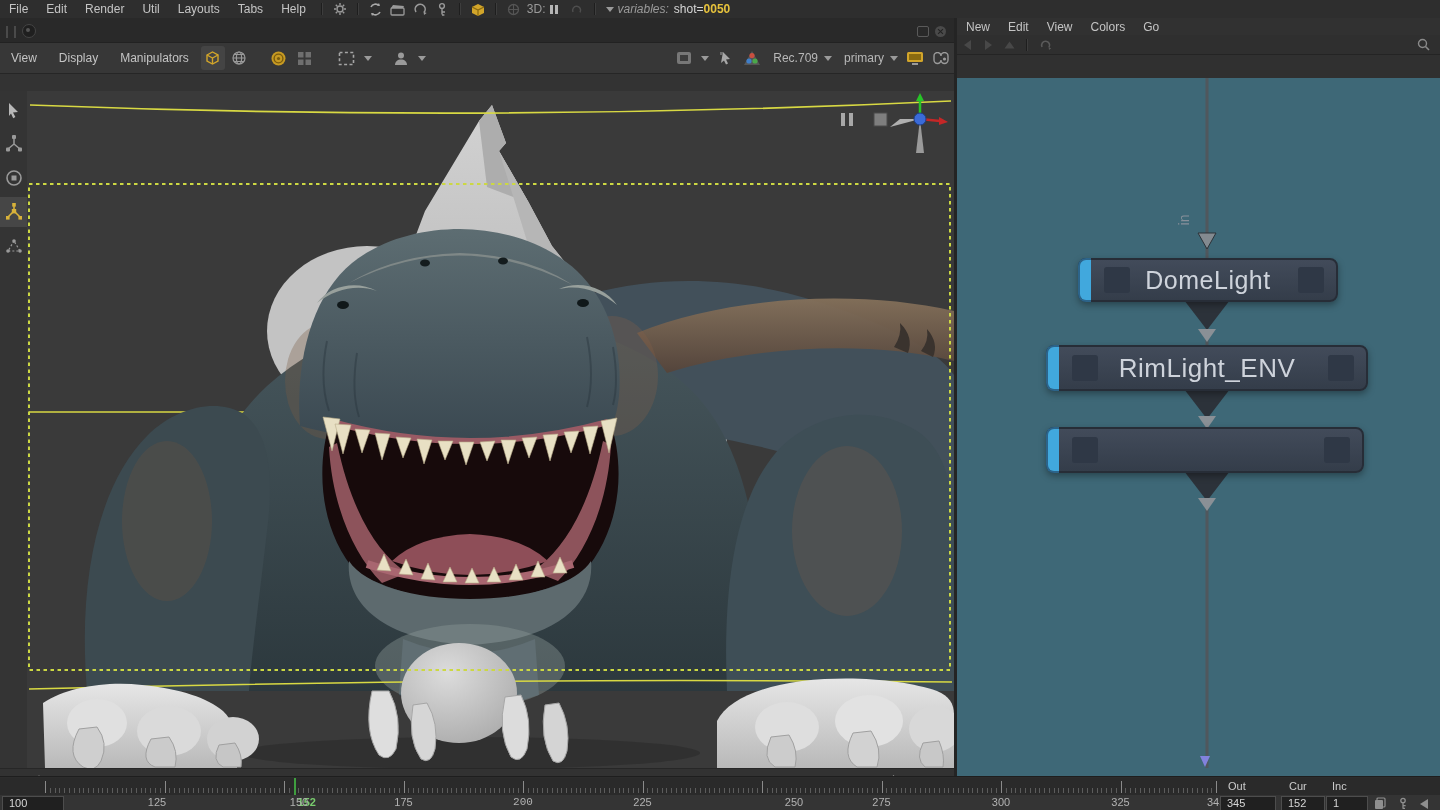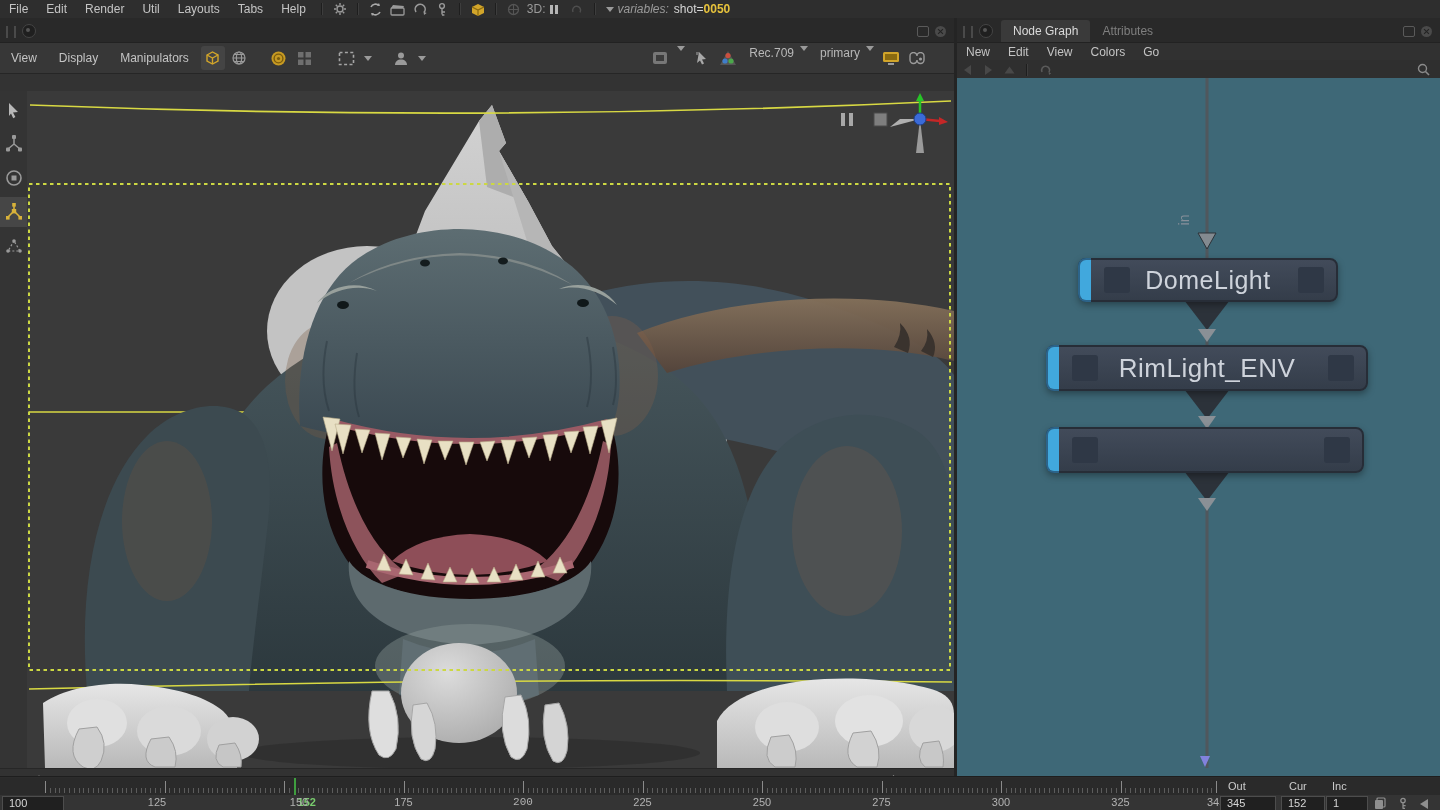--- a/index.html
+++ b/index.html
@@ -40,21 +40,21 @@
   .close-btn::before,.close-btn::after{content:"";position:absolute;left:2px;top:5px;width:7px;height:1px;background:#222;}
   .close-btn::before{transform:rotate(45deg);} .close-btn::after{transform:rotate(-45deg);}
   
   #viewer-pane{left:0;top:18px;width:954px;height:758px;background:#333;}
   #viewer-toolbar{height:30px;background:#373737;border-bottom:1px solid #262626;
                   display:flex;align-items:center;font-size:12px;}
   #viewer-menus{display:flex;}
   #viewer-menus .menu-item{padding:0 11px;color:#c4c4c4;}
   .vt-ic{display:inline-flex;align-items:center;justify-content:center;height:24px;min-width:24px;margin:0 1px;}
   .vt-ic.sel{background:#444;border-radius:3px;}
-  #viewer-toolbar .right{margin-left:auto;display:flex;align-items:flex-start;padding-right:24px;color:#b8b8b8;}
+  #viewer-toolbar .right{margin-left:auto;display:flex;align-items:center;padding-right:0;color:#b8b8b8;}
   .dd-label{margin:0 2px 0 8px;color:#b8b8b8;}
   
   #toolcol{left:0;top:73px;width:27px;height:677px;background:#343434;border-right:1px solid #262626;}
   .tool-btn{width:27px;height:30px;display:flex;align-items:center;justify-content:center;margin-top:4px;}
   .tool-btn.sel{background:#464646;}
   
   #viewport{left:27px;top:73px;width:927px;height:677px;background:#3a3a3a;}
   
   #camerabar{left:0;top:750px;width:954px;height:26px;background:#323232;border-top:1px solid #272727;
              display:flex;align-items:center;font-size:12px;}
@@ -536,32 +536,20 @@
           <circle cx="5.5" cy="5.5" r="1.8" fill="#9a9a9a"></circle>
               <circle cx="11.5" cy="5.5" r="1.8" fill="#9a9a9a"></circle>
             </svg>
         </span>
       </div>
     </div>
   </div>
 
   <div id="ng-pane" class="abs">
    <div class="inner">
-    <div class="tabrow">
-      <span class="drag-handle"></span>
-      <span class="pin-btn"></span>
-      <div id="ng-tabs" style="display:flex;">
-            <span class="tab active">Node Graph</span>
-            <span class="tab">Attributes</span>
-          </div>
-      <div class="pane-btns">
-        <span class="max-btn"></span>
-        <span class="close-btn"></span>
-      </div>
-    </div>
     <div id="ng-menubar">
       <div id="ng-menus">
             <span class="menu-item">New</span>
             <span class="menu-item">Edit</span>
             <span class="menu-item">View</span>
             <span class="menu-item">Colors</span>
             <span class="menu-item">Go</span>
           </div>
     </div>
     <div id="ng-iconrow">
@@ -870,21 +858,21 @@
         <div id="playhead" style="left: 293.6px;"></div>
       </div>
     <div id="ruler-labels">
       <span id="cur-frame-label" style="left: 295.6px;">152</span>
     <span class="rlabel" style="left: 45px;">100</span>
         <span class="rlabel" style="left: 157px;">125</span>
         <span class="rlabel" style="left: 299px;">150</span>
         <span class="rlabel" style="left: 403.5px;">175</span>
         <span class="rlabel" style="left: 523px; font-family: Liberation Mono, monospace;">200</span>
         <span class="rlabel" style="left: 642.5px;">225</span>
-        <span class="rlabel" style="left: 762px;">250</span>
+        <span class="rlabel" style="left: 794px;">250</span>
         <span class="rlabel" style="left: 881.5px;">275</span>
         <span class="rlabel" style="left: 1001px;">300</span>
         <span class="rlabel" style="left: 1120.5px;">325</span>
         <span class="rlabel" style="left: 1216.1px;">345</span>
       </div>
     <div class="tl-field" style="left:2px;width:54px;">100</div>
     <span class="tl-label" style="left:1228px;">Out</span>
     <span class="tl-label" style="left:1289px;">Cur</span>
     <span class="tl-label" style="left:1332px;">Inc</span>
     <div class="tl-field" style="left:1220px;width:48px;">345</div>

